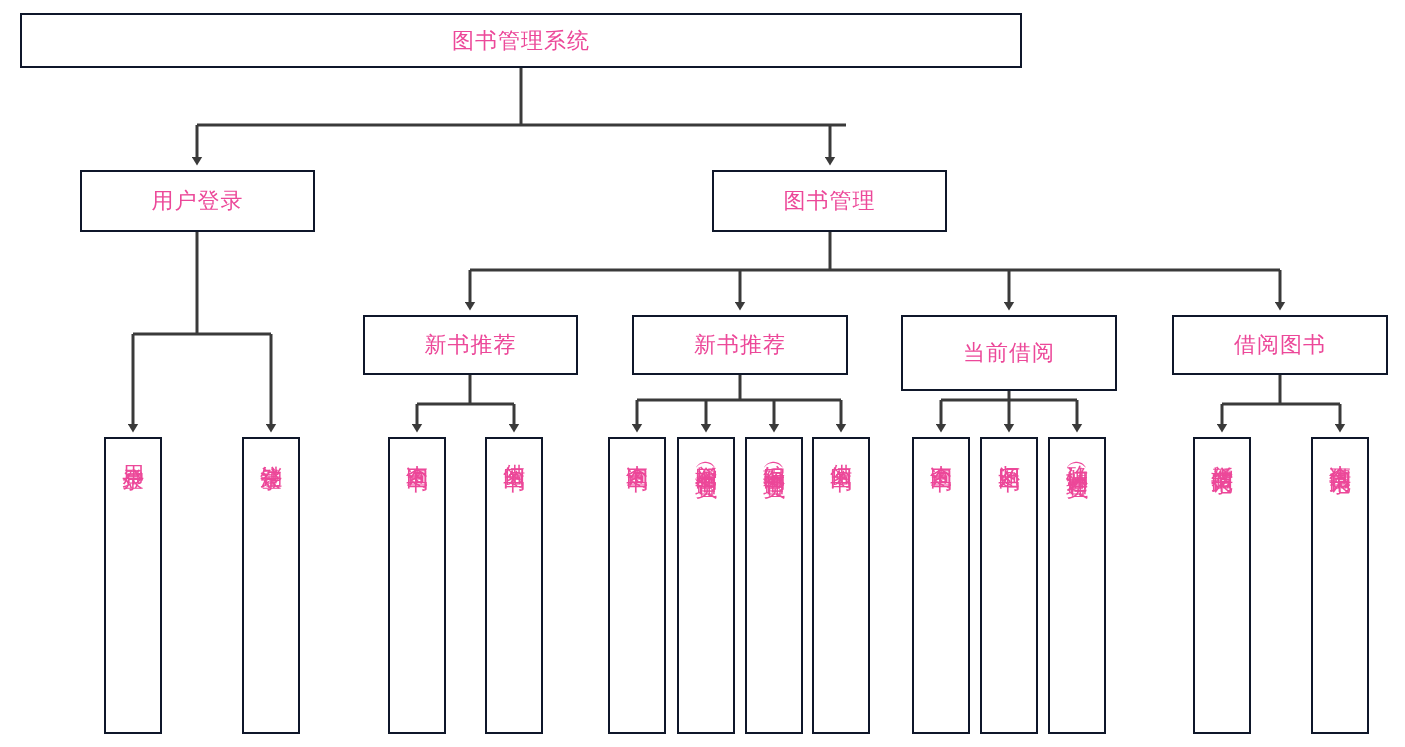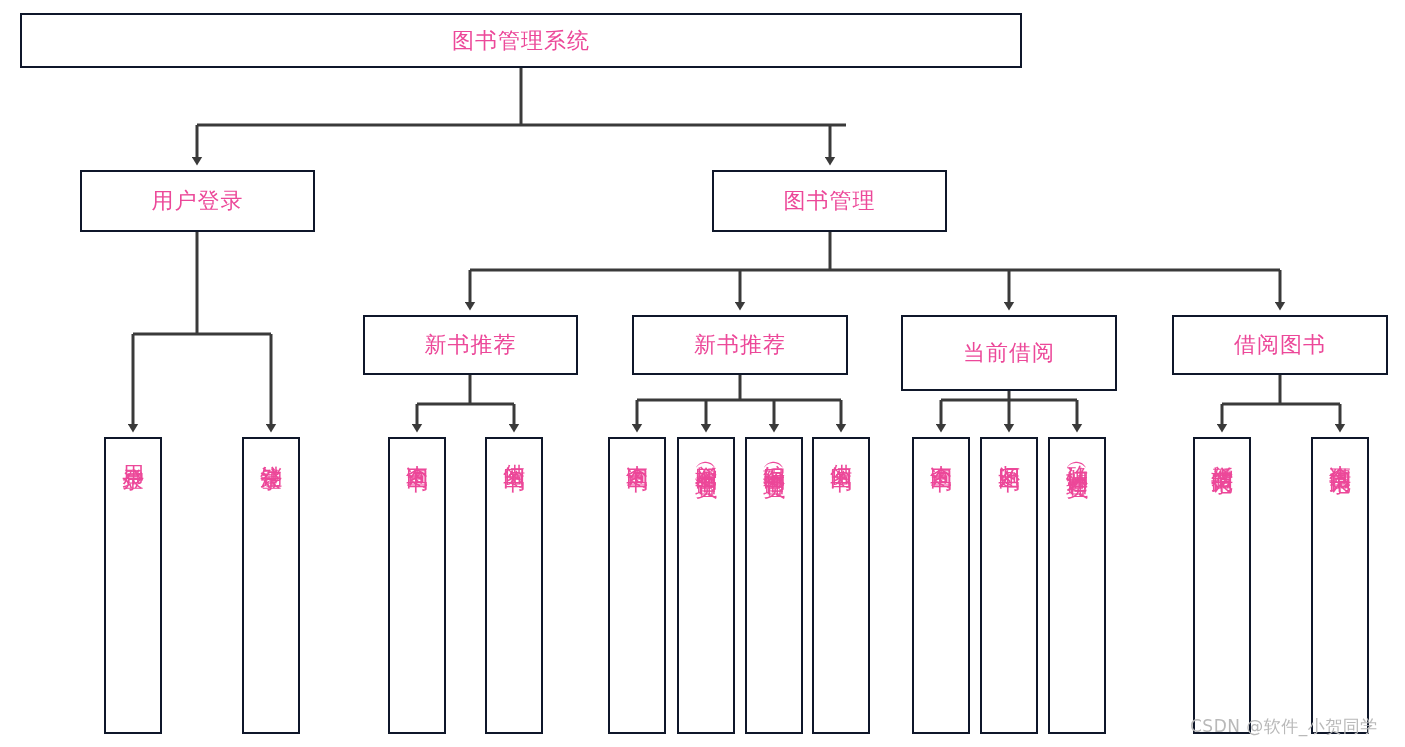--- a/index.html
+++ b/index.html
@@ -177,15 +177,14 @@
     <span class="vtext">确认归还（管理员）</span>
   </div>
 
   <div class="node vert" style="left:1193px; top:437px; width:58px; height:297px;">
     <span class="vtext">新增借阅记录</span>
   </div>
   <div class="node vert" style="left:1311px; top:437px; width:58px; height:297px;">
     <span class="vtext">查询借阅记录</span>
   </div>
 
-  <div class="watermark" style="left:1190px; top:715px;">CSDN @软件_小贺同学</div>
 
 </div>
 
 </body></html>

